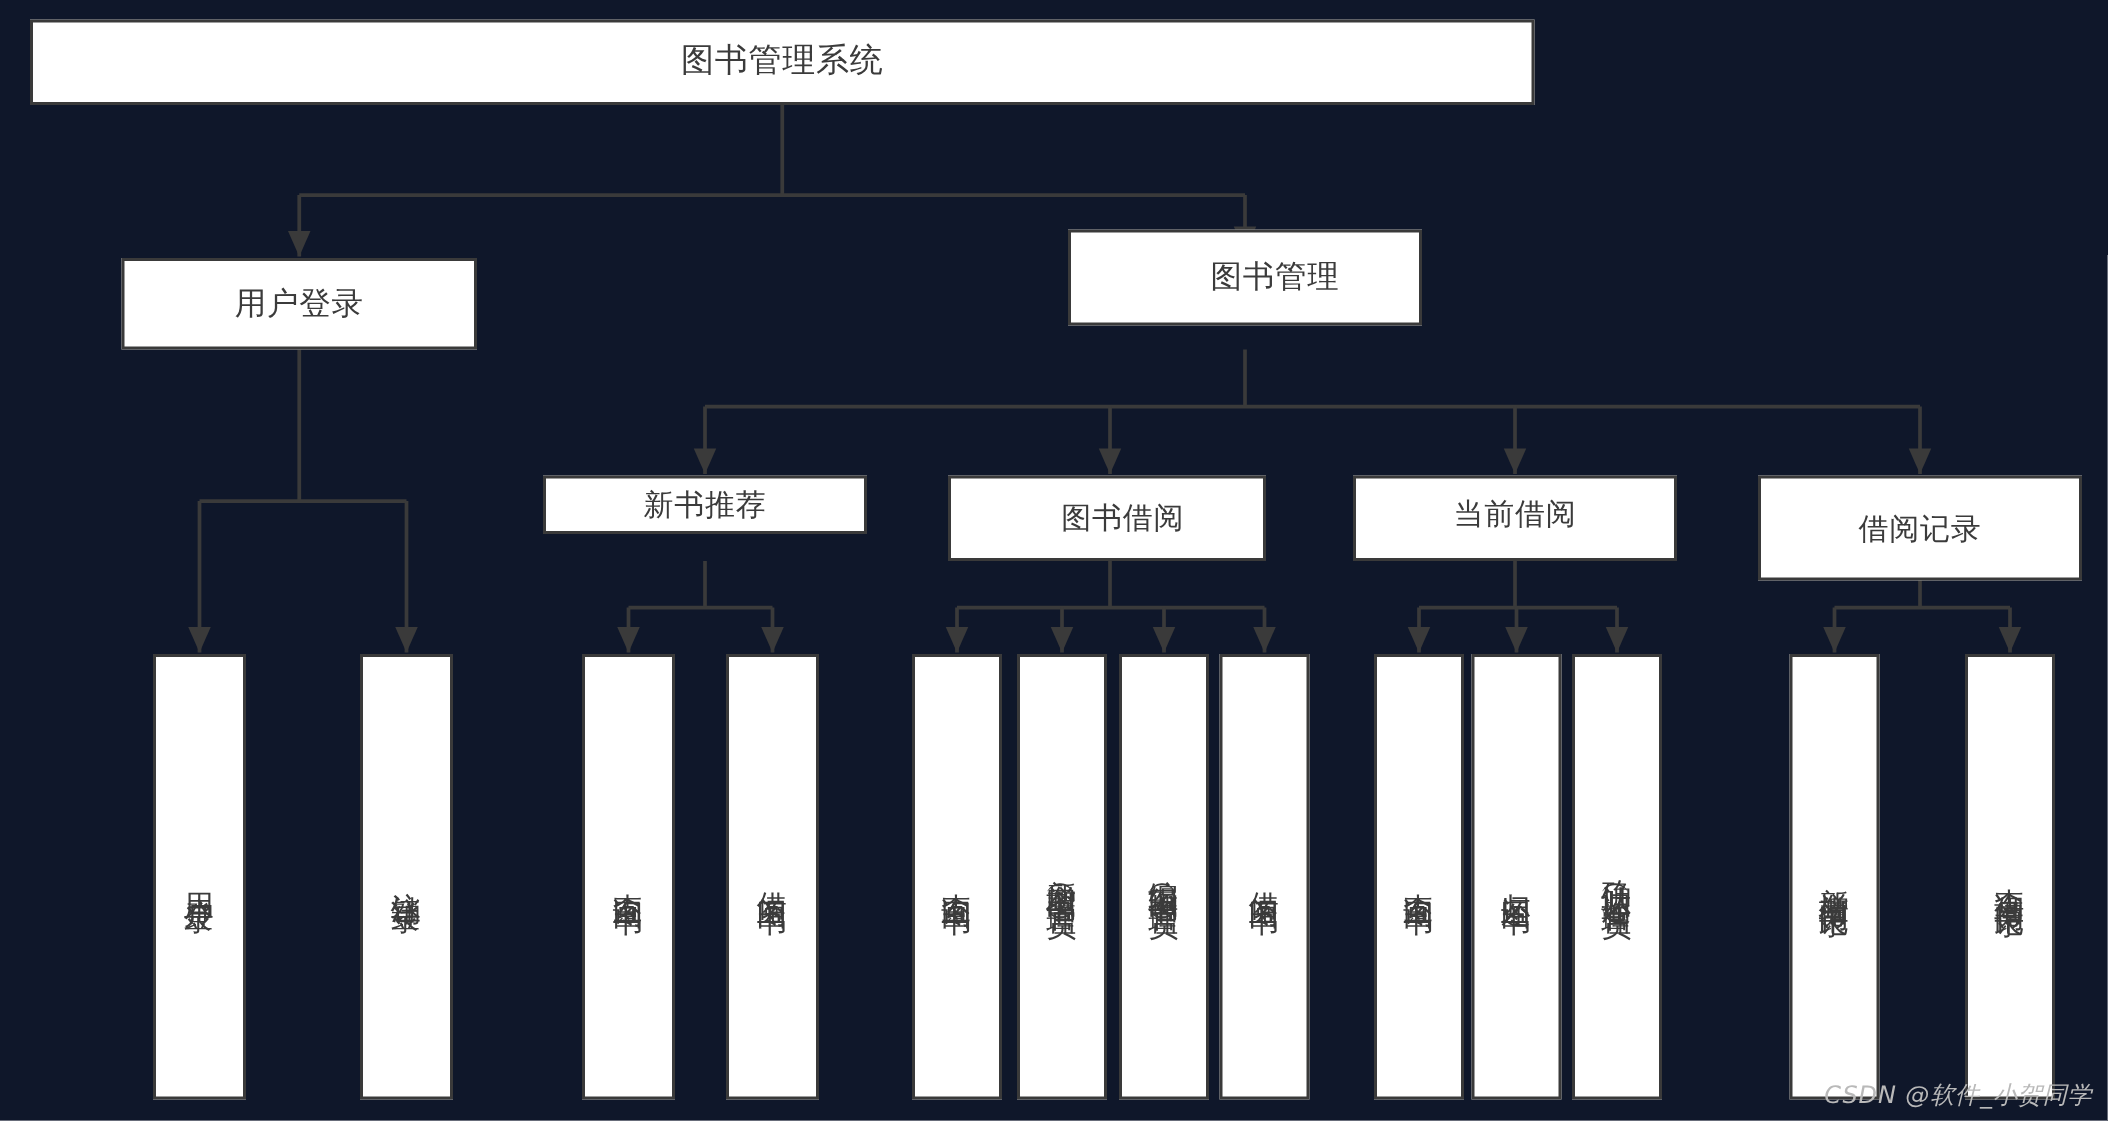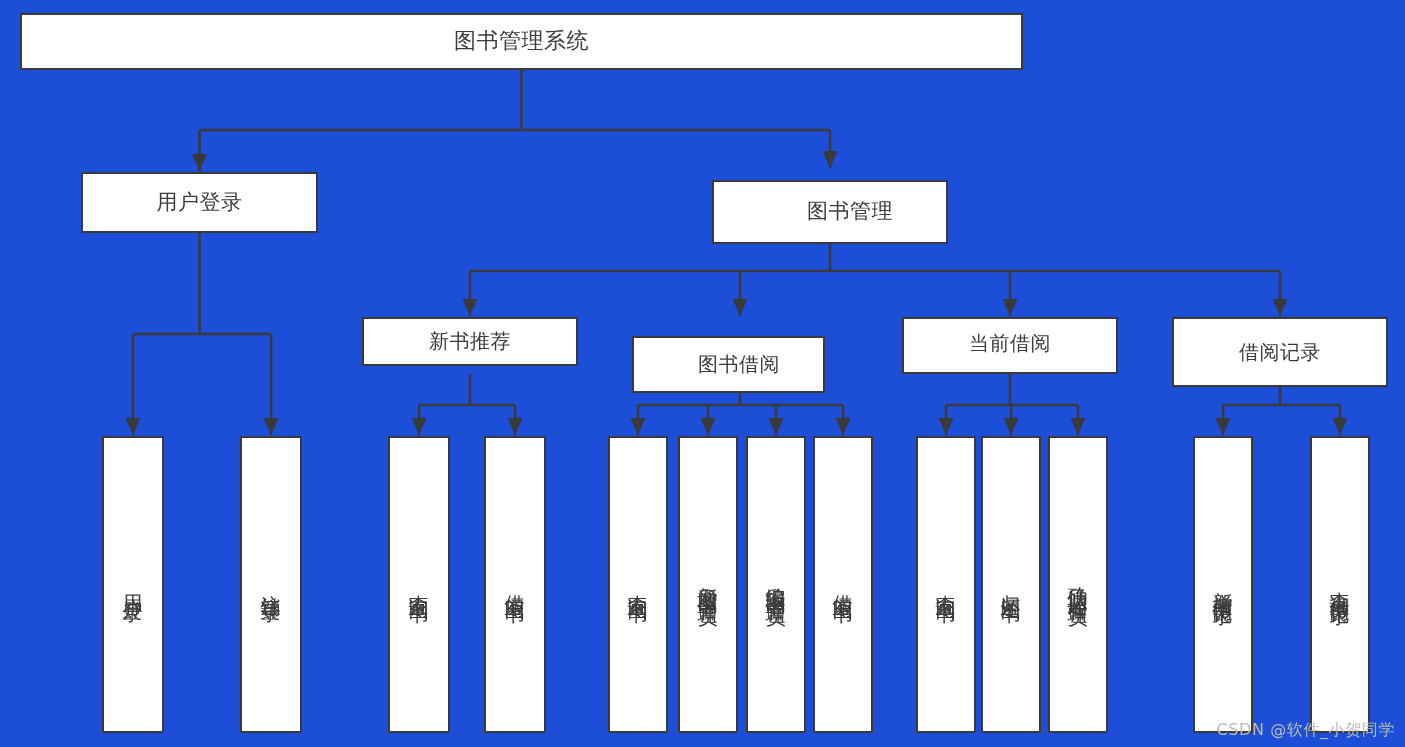--- a/index.html
+++ b/index.html
@@ -12,21 +12,21 @@
     font-family: "DejaVu Sans", "Liberation Sans", sans-serif;
     width: 1405px;
     height: 747px;
     overflow: hidden;
     position: relative;
   }
   #diagram-root {
     position: relative;
     width: 1405px;
     height: 747px;
-    background: #1d4ed8;
+    background: #0f172a;
   }
   svg.diagram-canvas {
     position: absolute;
     left: 0;
     top: 0;
     width: 1405px;
     height: 747px;
     display: block;
   }
   .node-box {
@@ -59,20 +59,21 @@
   .node-box.leaf .node-label { font-size: 20px; }
   .watermark {
     position: absolute;
     right: 10px;
     bottom: 6px;
     font-size: 16px;
     color: #b9b9b9;
     letter-spacing: 0.6px;
     white-space: nowrap;
     user-select: none;
+    font-style: italic;
   }
 </style>
 </head>
 <body>
 
 <div id="diagram-root">
 
   <svg class="diagram-canvas" id="connector-layer" viewBox="0 0 1405 747" xmlns="http://www.w3.org/2000/svg">
       <line x1="521.5" y1="70" x2="521.5" y2="130" stroke="#3a3a3a" stroke-width="2.5"></line>
       <line x1="199.5" y1="130" x2="830" y2="130" stroke="#3a3a3a" stroke-width="2.5"></line>
@@ -128,27 +129,27 @@
       <polygon points="1332.5,418 1347.5,418 1340,435" fill="#3a3a3a"></polygon>
     </svg>
 
   <div id="node-layer">
       <div class="node-box root" style="left: 20px; top: 13px; width: 1003px; height: 57px;">
         <span class="node-label">图书管理系统</span>
       </div>
       <div class="node-box level2" style="left: 81px; top: 172px; width: 237px; height: 61px;">
         <span class="node-label">用户登录</span>
       </div>
-      <div class="node-box level2" style="left: 712px; top: 180px; width: 236px; height: 64px; padding-left: 40px;">
+      <div class="node-box level2" style="left: 712px; top: 153px; width: 236px; height: 64px; padding-left: 40px;">
         <span class="node-label">图书管理</span>
       </div>
-      <div class="node-box level3" style="left: 362px; top: 317px; width: 216px; height: 49px;">
+      <div class="node-box level3" style="left: 362px; top: 317px; width: 216px; height: 39px;">
         <span class="node-label">新书推荐</span>
       </div>
-      <div class="node-box level3" style="left: 632px; top: 336px; width: 193px; height: 57px; padding-left: 21px;">
+      <div class="node-box level3" style="left: 632px; top: 317px; width: 212px; height: 57px; padding-left: 21px;">
         <span class="node-label">图书借阅</span>
       </div>
       <div class="node-box level3" style="left: 902px; top: 317px; width: 216px; height: 57px; font-family: Liberation Mono, monospace;">
         <span class="node-label">当前借阅</span>
       </div>
       <div class="node-box level3" style="left: 1172px; top: 317px; width: 216px; height: 70px;">
         <span class="node-label">借阅记录</span>
       </div>
       <div class="node-box leaf vertical" style="left: 102px; top: 436px; width: 62px; height: 297px;">
         <span class="node-label">用户登录</span>

